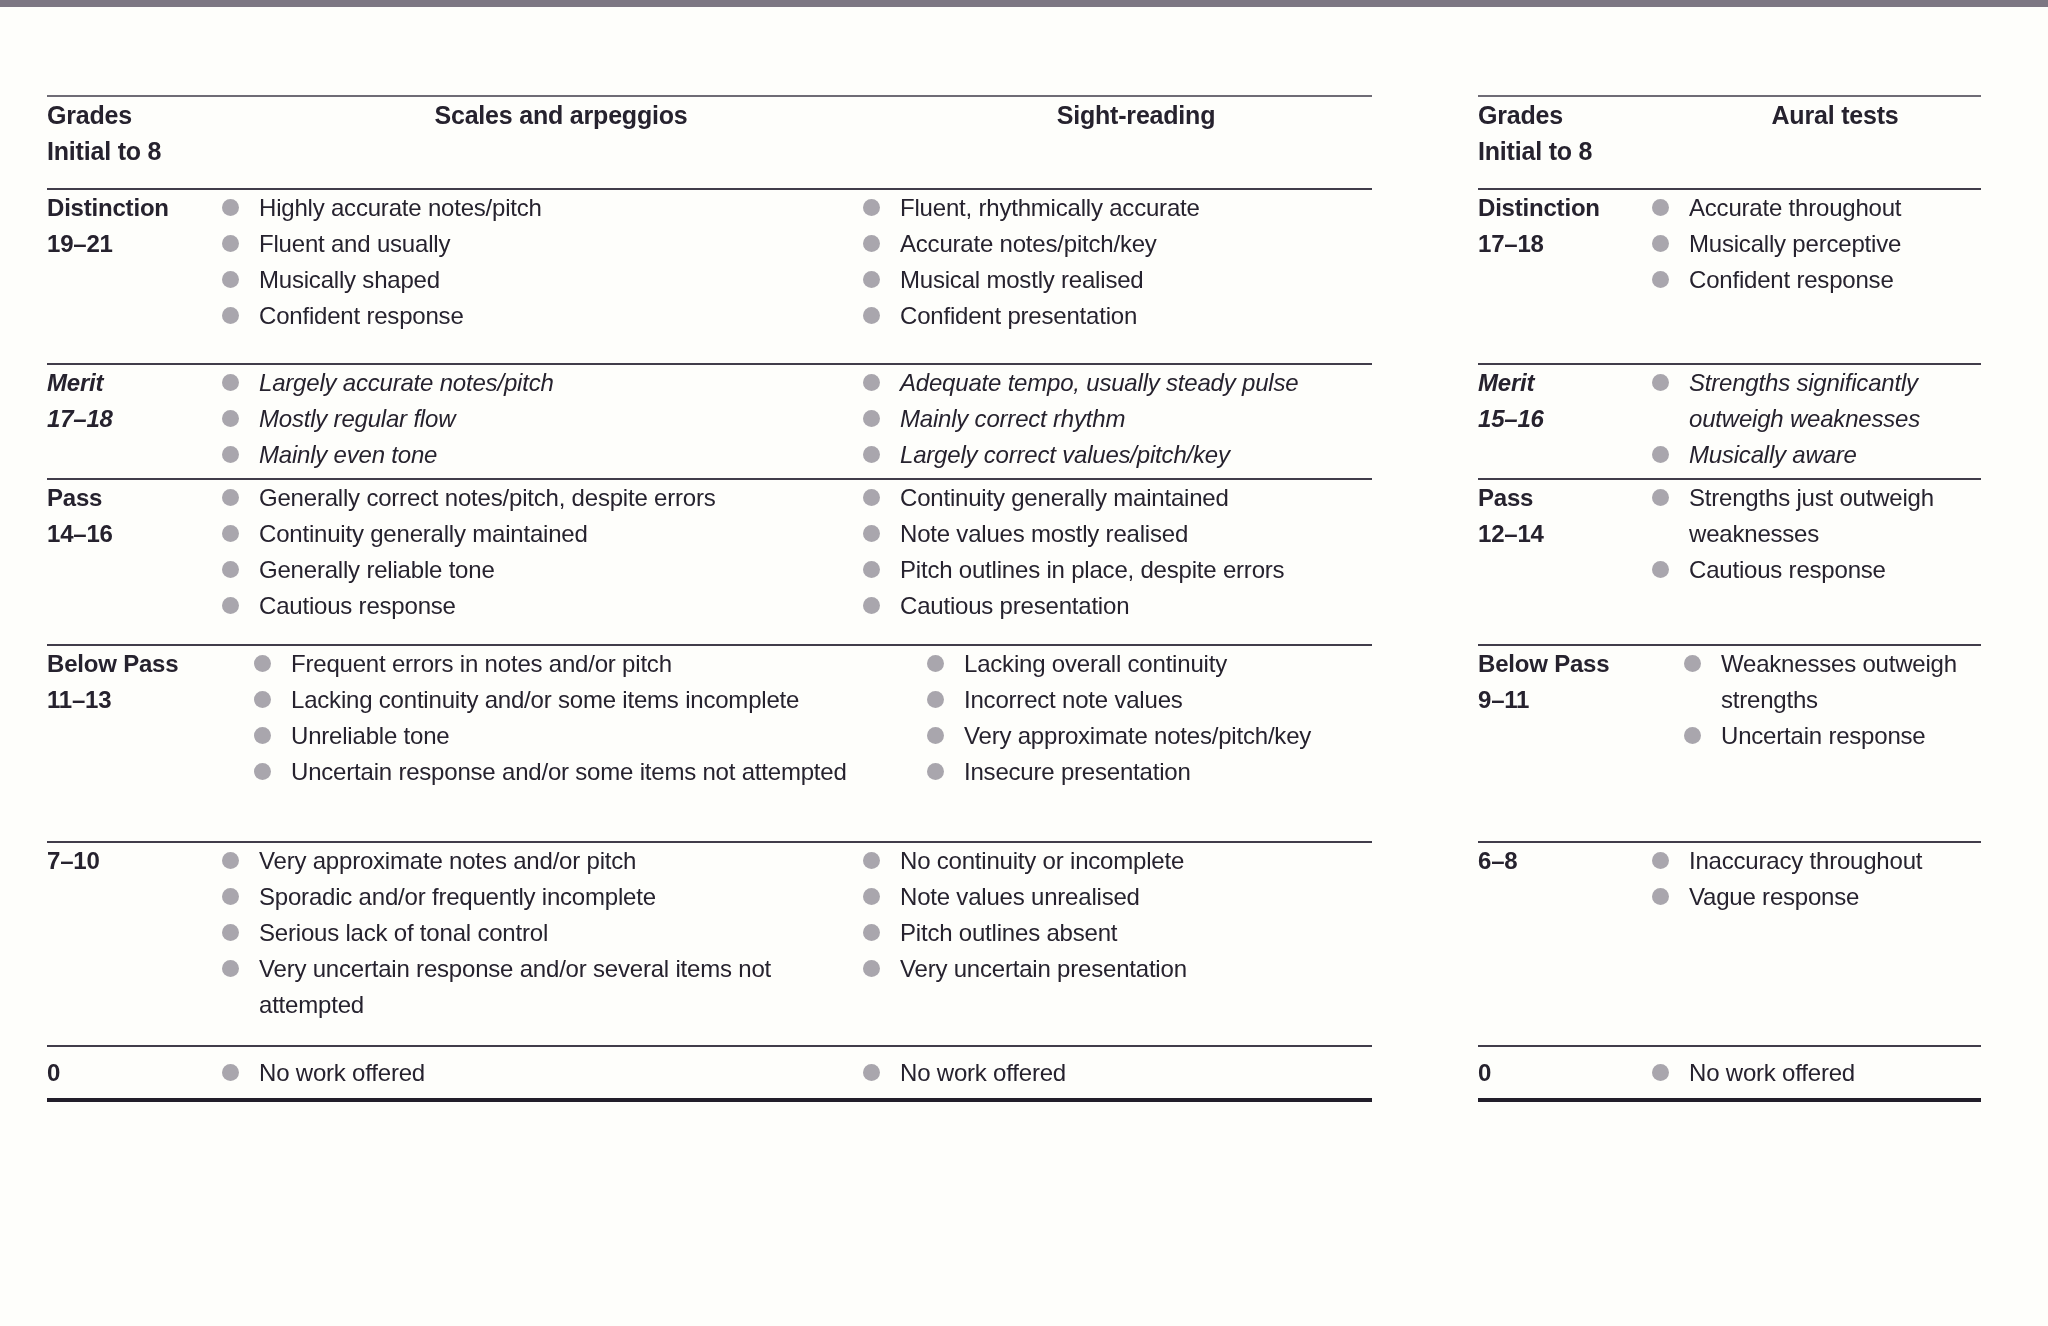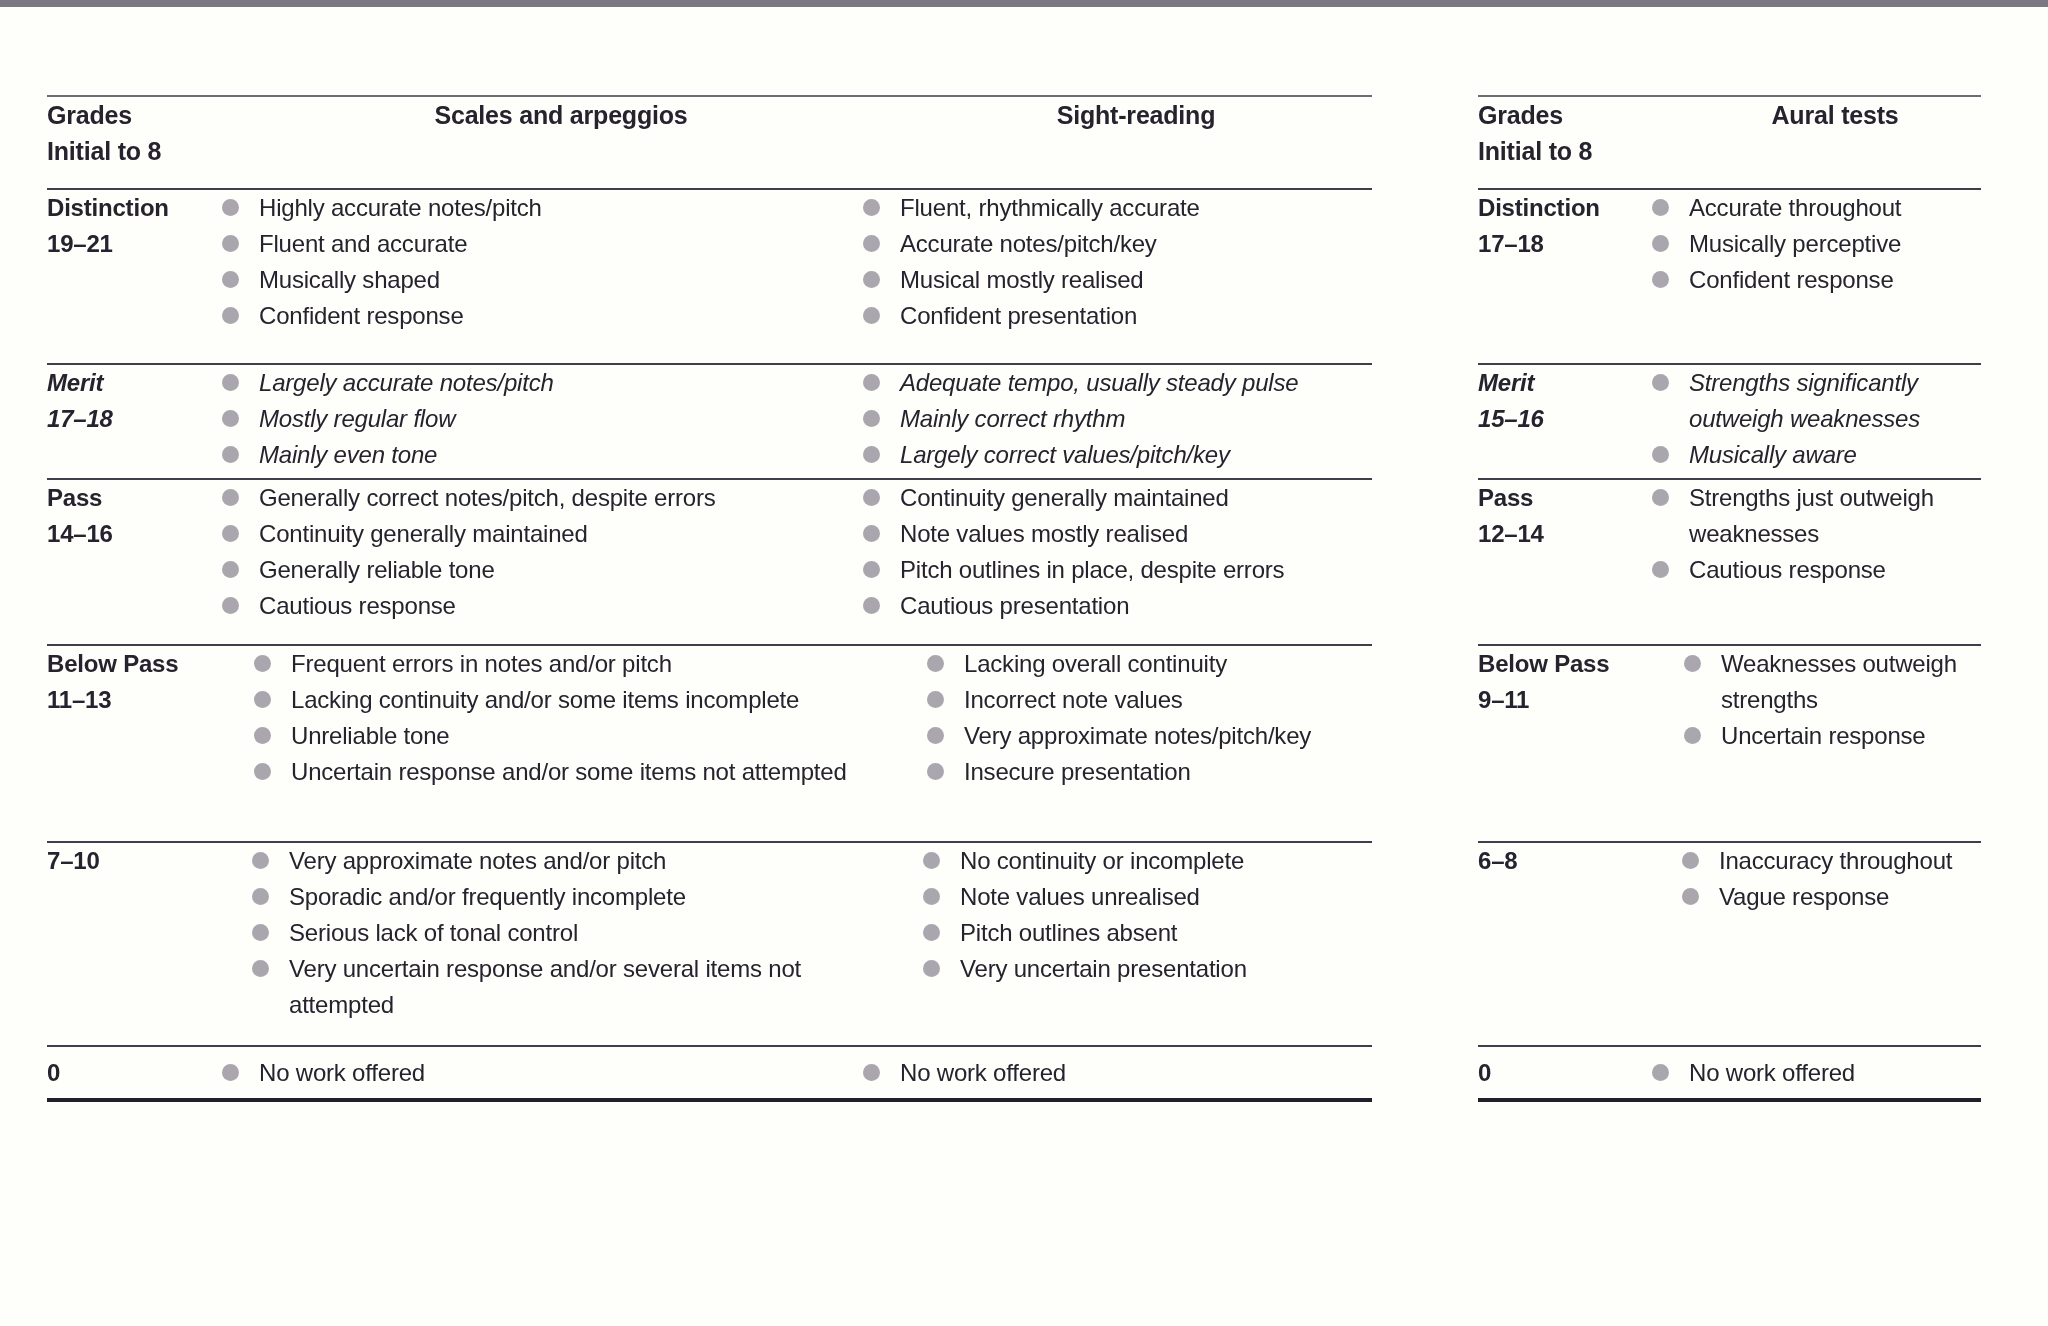--- a/index.html
+++ b/index.html
@@ -37,21 +37,21 @@
     display:grid;
     border-bottom:2px solid var(--rule-inner);
   }
   .left .row{grid-template-columns:175px 641px 1fr;}
   .right .row{grid-template-columns:174px 1fr;}
   .row.header{height:93px;border-bottom:2px solid var(--rule-inner);}
   .row.r1{height:175px;}
   .row.r2{height:115px;font-style:italic;}
   .row.r3{height:166px;}
   .row.r4{height:197px;gap:32px;}
-  .row.r5{height:204px;gap:30px;}
+  .row.r5{height:204px;}
   .row.r6{height:55px;border-bottom:4px solid var(--rule-final);}
 
   .cell{padding-top:0;line-height:36px;overflow:hidden;}
   .row.r6 .cell{padding-top:8px;}
 
   .hdr{font-weight:700;font-size:25px;}
   .hdr.indent{padding-left:37px;text-align:center;}
   .grade-cell .grade, .grade-cell .marks{font-weight:700;font-size:24px;}
 
   ul.bullets{list-style:none;}
@@ -82,21 +82,21 @@
     <div class="cell hdr indent">Sight-reading</div>
   </div>
 
   <div class="row r1">
     <div class="cell grade-cell">
       <div class="grade">Distinction</div>
       <div class="marks">19–21</div>
     </div>
     <ul class="cell bullets pad-r">
         <li><span class="dot"></span><span>Highly accurate notes/pitch</span></li>
-        <li><span class="dot"></span><span>Fluent and accurate</span></li>
+        <li><span class="dot"></span><span>Fluent and usually</span></li>
         <li><span class="dot"></span><span>Musically shaped</span></li>
         <li><span class="dot"></span><span>Confident response</span></li>
       </ul>
     <ul class="cell bullets">
         <li><span class="dot"></span><span>Fluent, rhythmically accurate</span></li>
         <li><span class="dot"></span><span>Accurate notes/pitch/key</span></li>
         <li><span class="dot"></span><span>Musical mostly realised</span></li>
         <li><span class="dot"></span><span>Confident presentation</span></li>
       </ul>
   </div>

